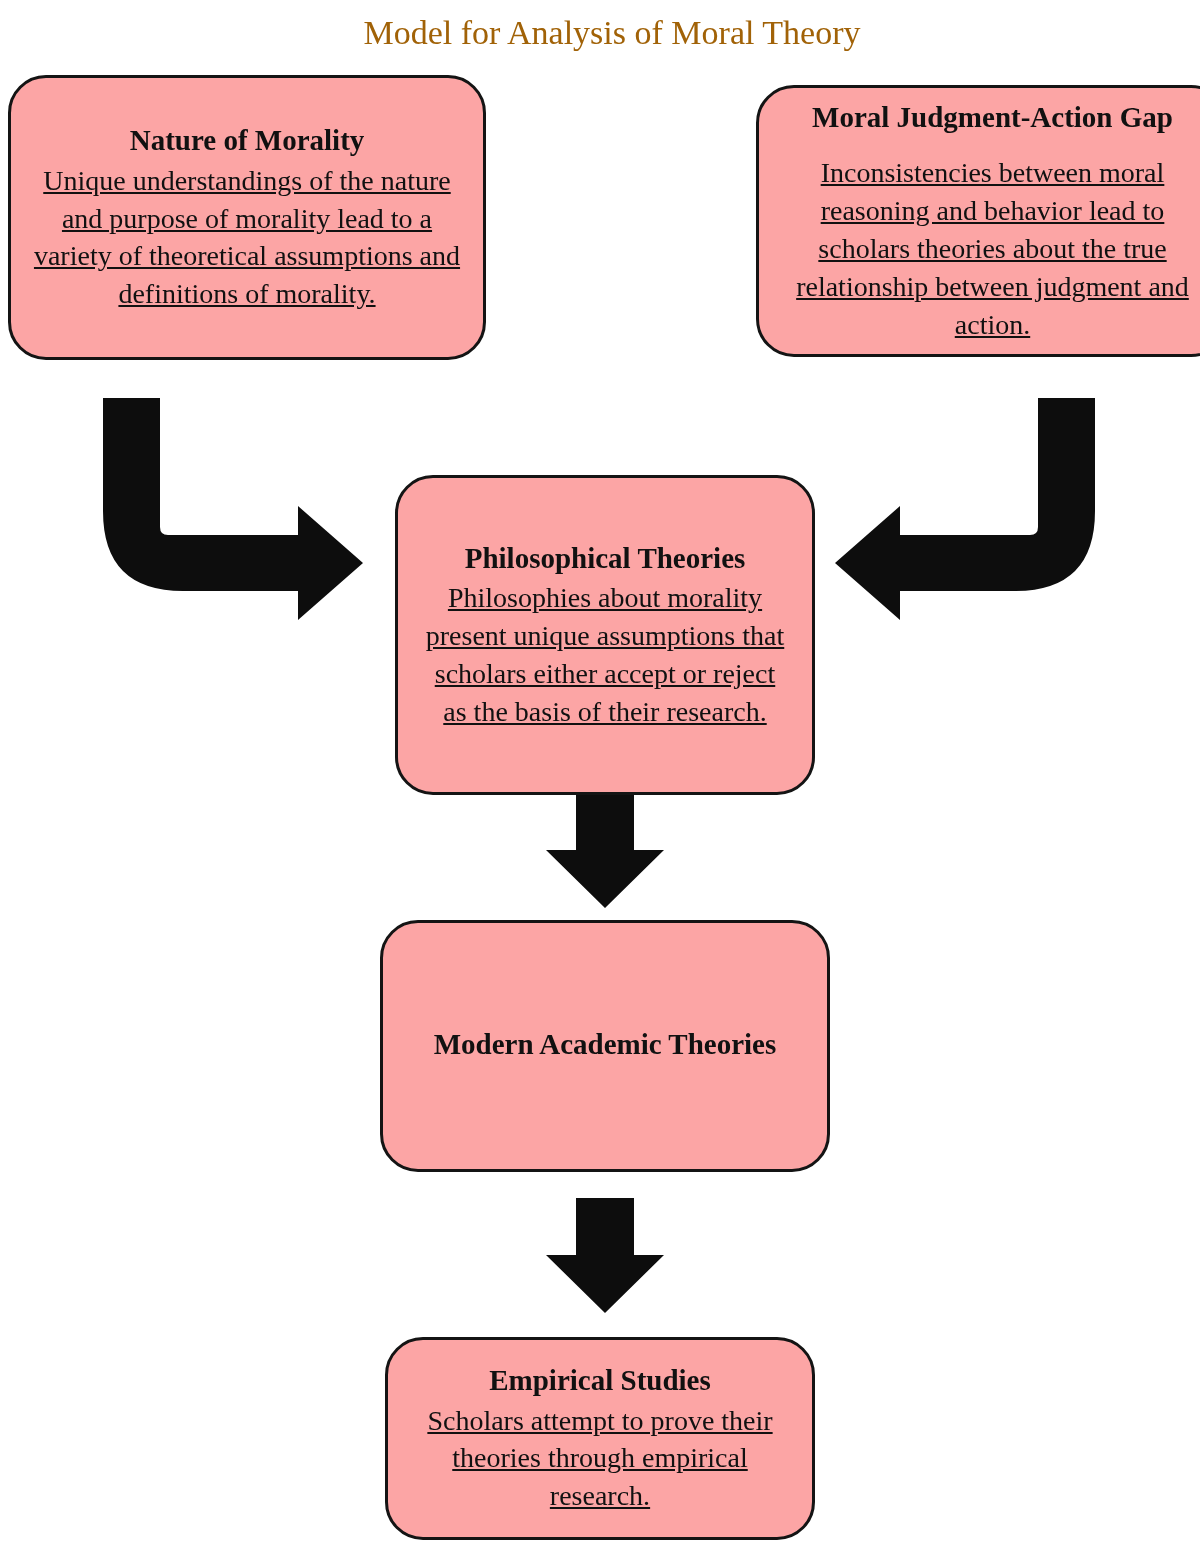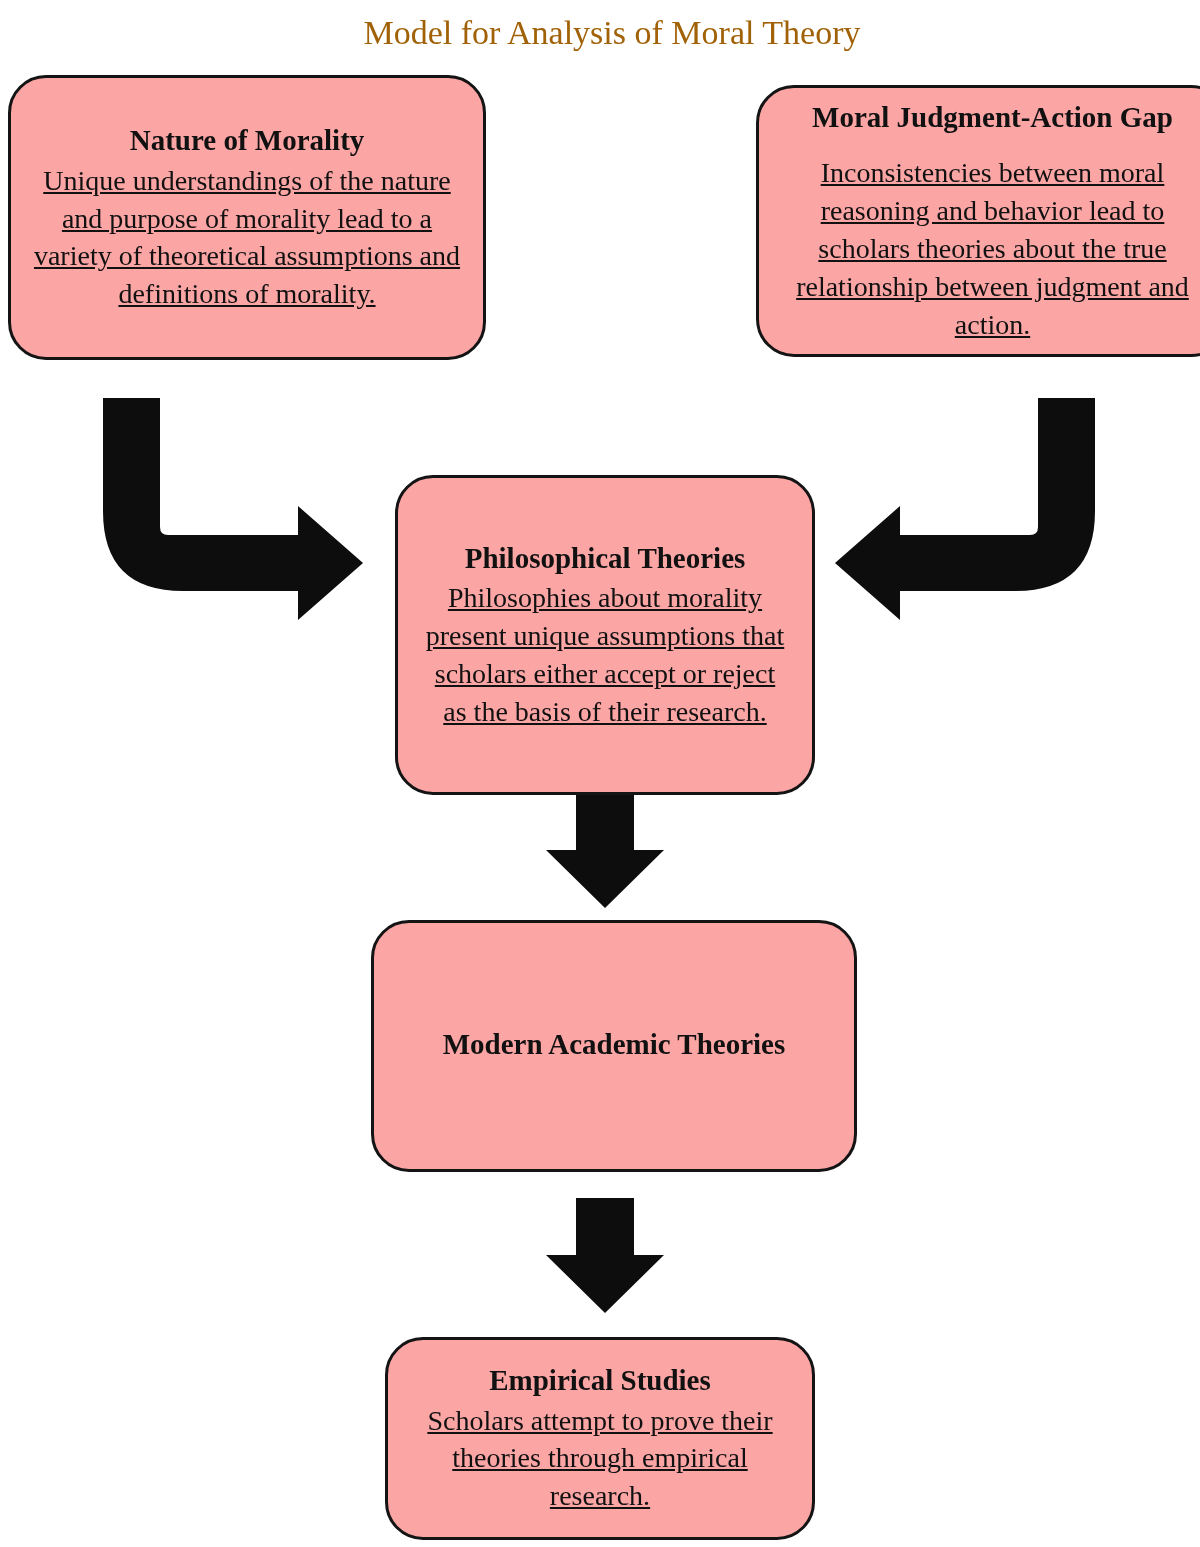--- a/index.html
+++ b/index.html
@@ -55,21 +55,21 @@
   }
   .box .box-body {
     font-size: 28px;
     margin: 0;
     line-height: 1.35;
     text-decoration: underline;
   }
   #box-nature     { left: 8px;   top: 75px;   width: 478px; height: 285px; }
   #box-gap        { left: 756px; top: 85px;   width: 473px; height: 272px; gap: 16px; }
   #box-phil       { left: 395px; top: 475px;  width: 420px; height: 320px; }
-  #box-modern     { left: 371px; top: 920px;  width: 486px; height: 252px; text-align: right; }
+  #box-modern     { left: 380px; top: 920px;  width: 450px; height: 252px; text-align: right; }
   #box-empirical  { left: 385px; top: 1337px; width: 430px; height: 203px; }
 </style>
 </head>
 <body>
 
 <div id="canvas">
 
   <h1 class="diagram-title">Model for Analysis of Moral Theory</h1>
 
   <svg id="arrows" viewBox="0 0 1200 1547" xmlns="http://www.w3.org/2000/svg" aria-hidden="true">

